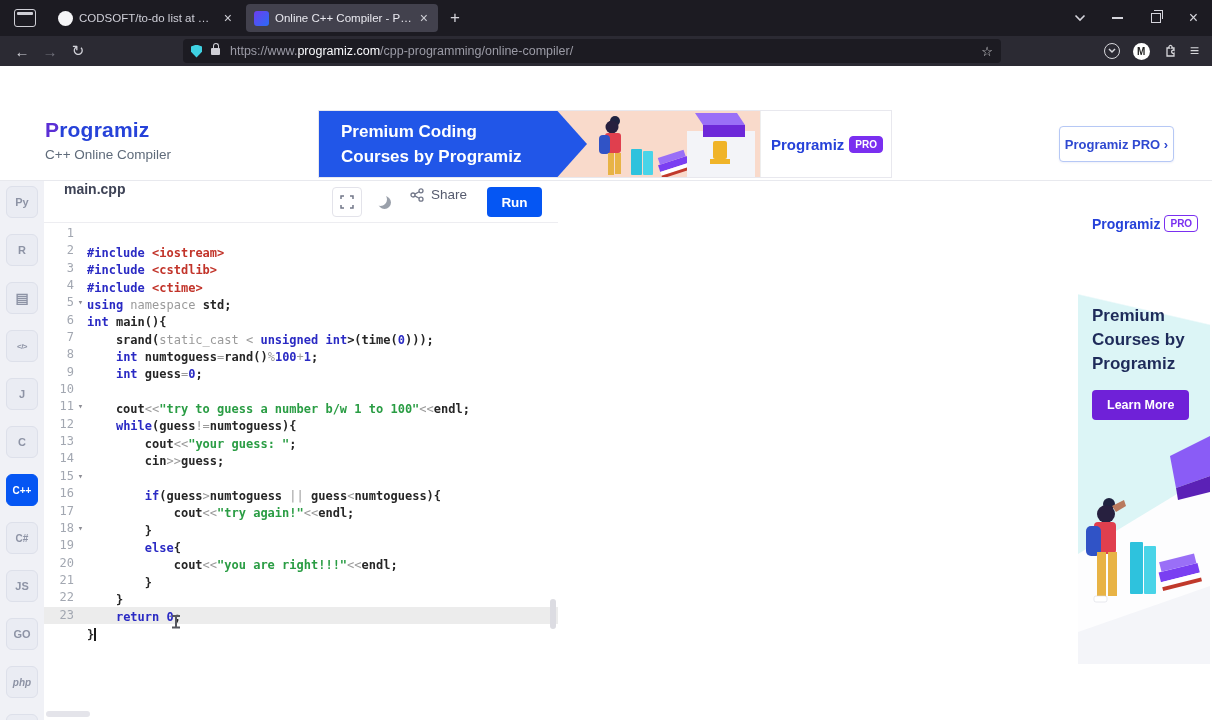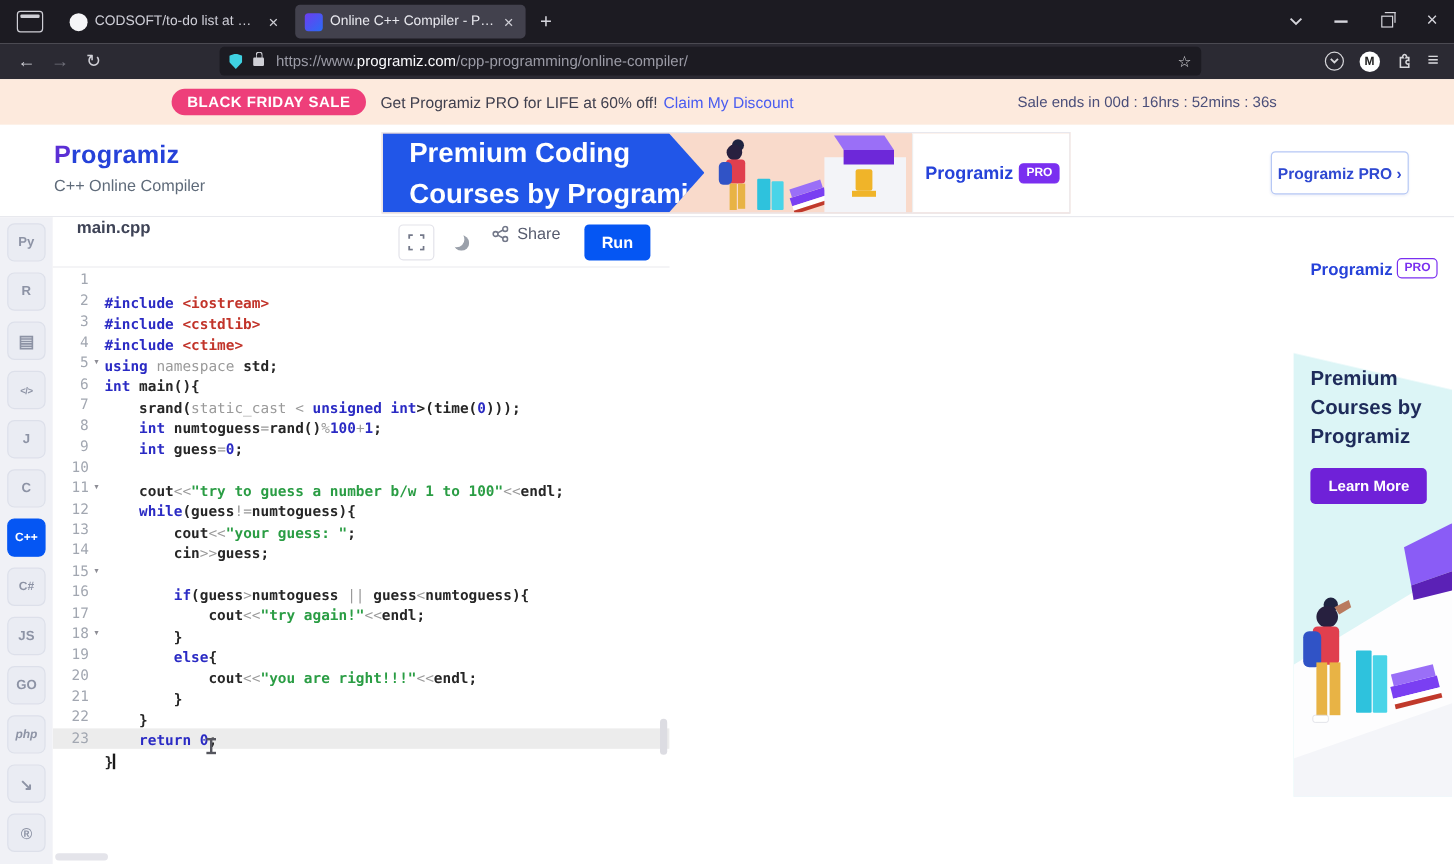--- a/index.html
+++ b/index.html
@@ -59,34 +59,34 @@
   .logo{font-size:21px;font-weight:bold;letter-spacing:.2px;}
   .logo .lp{color:#5b2fd5;}
   .logo .lrest{color:#2642d9;}
   .subtitle{color:#5f6b7a;font-size:13.5px;margin-top:5px;}
   .probtn{position:absolute;right:38px;top:22px;width:113px;height:34px;border:1px solid #b6c8f5;border-radius:4px;background:#fff;
     color:#2f49d1;font-size:13px;font-weight:bold;display:flex;align-items:center;justify-content:center;box-shadow:0 1px 2px rgba(40,70,180,.08);}
 
   
   .bannerad{position:absolute;left:318px;top:6px;width:574px;height:68px;border:1px solid #e8e8ee;box-sizing:border-box;display:flex;overflow:hidden;background:#f9dacb;}
   .ba-blue{position:relative;width:268px;flex:none;background:#2156e8;clip-path:polygon(0 0,89% 0,100% 50%,89% 100%,0 100%);
-    color:#fff;font-weight:bold;font-size:23px;line-height:1.5;display:flex;flex-direction:column;justify-content:center;padding-left:22px;box-sizing:border-box;}
+    color:#fff;font-weight:bold;font-size:17px;line-height:1.5;display:flex;flex-direction:column;justify-content:center;padding-left:22px;box-sizing:border-box;}
   .ba-art{flex:1;position:relative;}
   .ba-art svg{display:block;}
   .ba-white{width:132px;flex:none;background:#fff;border-left:1px solid #eee;display:flex;align-items:center;justify-content:center;gap:5px;}
   .ba-brand{color:#2642d9;font-weight:bold;font-size:15px;}
   .probadge{background:#7a2ff0;color:#fff;font-size:10px;font-weight:bold;padding:2px 5px;border-radius:4px;border:1.5px solid #7a2ff0;}
   .probadge.outline{background:#fff;color:#7a2ff0;}
 
   
   .main{position:absolute;top:180px;left:0;right:0;bottom:0;background:#fff;border-top:1px solid #e8e9ee;}
 
   
   .langbar{position:absolute;left:0;top:0;bottom:0;width:44px;background:#f0f1f6;padding-top:5px;box-sizing:border-box;}
-  .lang{width:32px;height:32px;margin:0 auto 9px auto;border-radius:6px;background:#eaecf3;border:1px solid #dde0ea;
+  .lang{width:32px;height:32px;margin:0 auto 16px auto;border-radius:6px;background:#eaecf3;border:1px solid #dde0ea;
     display:flex;align-items:center;justify-content:center;color:#8d93a5;font-weight:bold;font-size:11px;box-sizing:border-box;}
   .lang.active{background:#0556f3;border-color:#0556f3;color:#fff;}
   .glyph-sql{font-size:14px;}
   .glyph-html{font-size:8px;letter-spacing:-.5px;}
   .glyph-cpp,.glyph-csharp{font-size:10px;}
   .glyph-php{font-style:italic;font-size:10px;}
   .glyph-swift{font-size:13px;}
   .glyph-rust{font-size:13px;}
 
   
@@ -184,26 +184,20 @@
       <span class="avatar">M</span>
       <span class="puzzle">
         <svg width="14" height="14" viewBox="0 0 14 14">
             <path d="M4 4h2.2a1.6 1.6 0 1 1 2.6 0H11v2.4a1.6 1.6 0 1 0 0 2.8V12H4z" fill="none" stroke="#d7d7db" stroke-width="1.3"></path>
           </svg>
       </span>
       <span class="menu">≡</span>
     </div>
   </div>
 
-  <div class="salebar">
-    <span class="sale-badge">BLACK FRIDAY SALE</span>
-    <span class="sale-msg">Get Programiz PRO for LIFE at 60% off!</span>
-    <span class="sale-link">Claim My Discount</span>
-    <span class="sale-count">Sale ends in 00d : 16hrs : 52mins : 36s</span>
-  </div>
 
   <div class="siteheader">
     <div class="logoblock">
       <div class="logo"><span class="lp">P</span><span class="lrest">rogramiz</span></div>
       <div class="subtitle">C++ Online Compiler</div>
     </div>
 
     <div class="bannerad">
       <div class="ba-blue">
         <span>Premium Coding</span>

